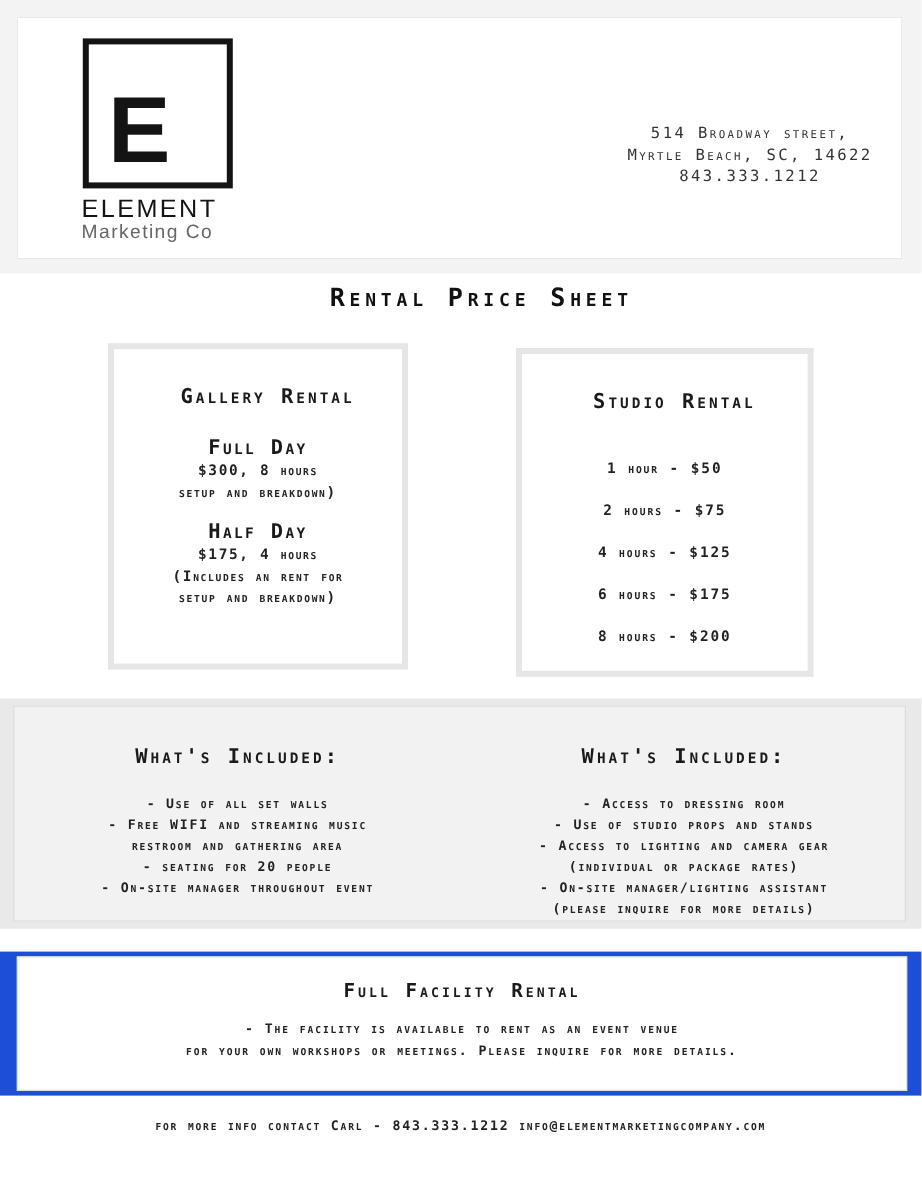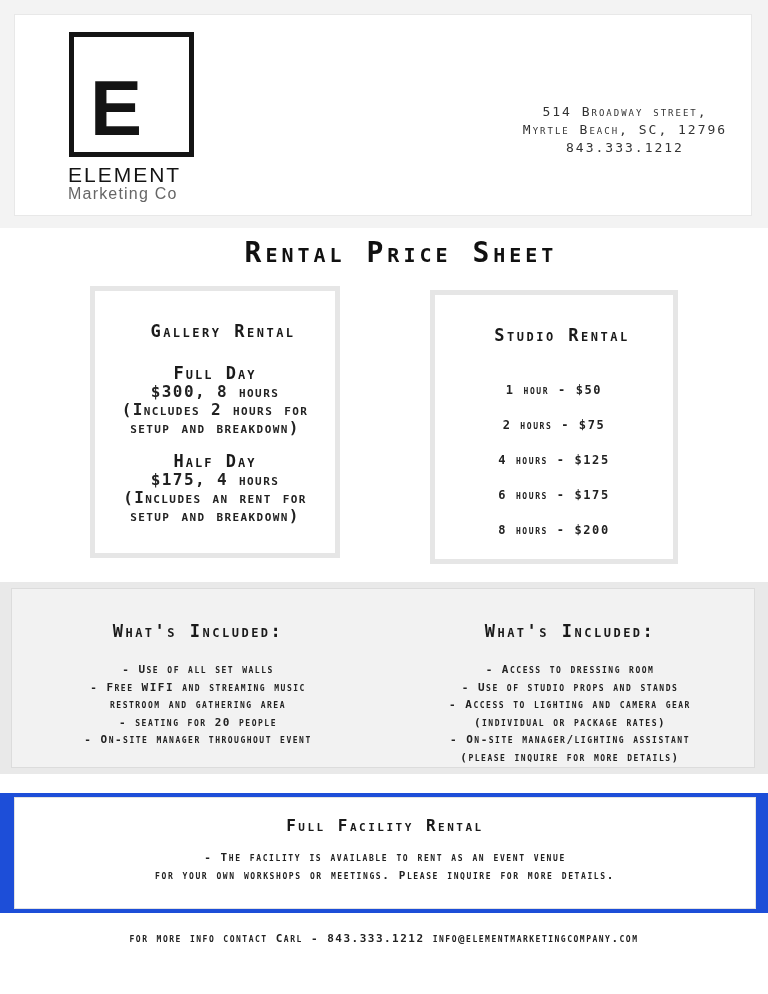--- a/index.html
+++ b/index.html
@@ -11,31 +11,31 @@
     
     .header-outer { position: absolute; left: 0; top: 0; width: 768px; height: 228px; background: #f3f3f3; }
     .header-inner { position: absolute; left: 14px; top: 14px; width: 738px; height: 202px; background: #ffffff; border: 1px solid #e8e8e8; }
     .logo-box { position: absolute; left: 54px; top: 17px; width: 125px; height: 125px; border: 5px solid #141414; }
     .logo-letter { position: absolute; left: 16px; top: 40px; font-family: "Liberation Sans", sans-serif; font-weight: bold; font-size: 78px; line-height: 62px; color: #141414; }
     .logo-name { position: absolute; left: 53px; top: 148px; font-family: "Liberation Sans", sans-serif; font-size: 21px; letter-spacing: 2px; color: #141414; }
     .logo-sub { position: absolute; left: 53px; top: 170px; font-family: "Liberation Sans", sans-serif; font-size: 16px; letter-spacing: 1.2px; color: #666666; }
     .address { position: absolute; left: 490px; top: 88px; width: 240px; text-align: center; font-size: 13px; line-height: 18px; color: #333333; }
 
     
-    .page-title { position: absolute; left: 0; top: 236px; width: 768px; text-align: center; font-size: 28px; font-weight: bold; letter-spacing: 4px; color: #111; padding-left: 34px; }
+    .page-title { position: absolute; left: 0; top: 236px; width: 768px; text-align: center; font-size: 21px; font-weight: bold; letter-spacing: 4px; color: #111; padding-left: 34px; }
 
     
     .price-card { position: absolute; background: #ffffff; border: 5px solid #e6e6e6; text-align: center; }
     .gallery-card { left: 90px; top: 286px; width: 250px; height: 272px; }
     .studio-card { left: 430px; top: 290px; width: 248px; height: 274px; }
     .card-title { font-size: 17px; font-weight: bold; letter-spacing: 2.5px; margin-top: 30px; padding-left: 16px; }
     .studio-card .card-title { margin-top: 30px; }
     .sub-title { font-size: 17px; letter-spacing: 2px; font-weight: bold; margin-top: 22px; line-height: 20px; }
     .sub-title.half { margin-top: 14px; }
-    .card-line { font-size: 16px; line-height: 18px; letter-spacing: 1.4px; font-weight: bold; color: #222; }
+    .card-line { font-size: 12px; line-height: 18px; letter-spacing: 1.4px; font-weight: bold; color: #222; }
     .rate-list { margin-top: 28px; }
     .rate-row { font-size: 12px; font-weight: bold; letter-spacing: 1.6px; line-height: 35px; color: #222; }
 
     
     .included-band { position: absolute; left: 0; top: 582px; width: 768px; height: 192px; background: #e9e9e9; }
     .included-inner { position: absolute; left: 11px; top: 6px; width: 744px; height: 180px; background: #f2f2f2; border: 1px solid #dcdcdc; }
     .inc-col { position: absolute; top: 12px; width: 372px; text-align: center; }
     .inc-col.left { left: 0; }
     .inc-col.right { left: 372px; }
     .inc-title { font-size: 17px; font-weight: bold; letter-spacing: 2.5px; margin-top: 20px; margin-bottom: 20px; }
@@ -55,33 +55,32 @@
 
 <div class="header-outer">
   <div class="header-inner">
     <div class="logo-box">
       <span class="logo-letter">E</span>
     </div>
     <div class="logo-name">ELEMENT</div>
     <div class="logo-sub">Marketing Co</div>
     <div class="address sc">
       <div>514 Broadway street,</div>
-      <div>Myrtle Beach, SC, 12796</div>
+      <div>Myrtle Beach, SC, 14622</div>
       <div>843.333.1212</div>
     </div>
   </div>
 </div>
 
 <div class="page-title sc">Rental Price Sheet</div>
 
 <div class="price-card gallery-card">
   <div class="card-title sc">Gallery Rental</div>
   <div class="sub-title sc">Full Day</div>
   <div class="card-line sc">$300, 8 hours</div>
-  <div class="card-line sc">(Includes 2 hours for</div>
   <div class="card-line sc">setup and breakdown)</div>
   <div class="sub-title half sc">Half Day</div>
   <div class="card-line sc">$175, 4 hours</div>
   <div class="card-line sc">(Includes an rent for</div>
   <div class="card-line sc">setup and breakdown)</div>
 </div>
 
 <div class="price-card studio-card">
   <div class="card-title sc">Studio Rental</div>
   <div class="rate-list">

